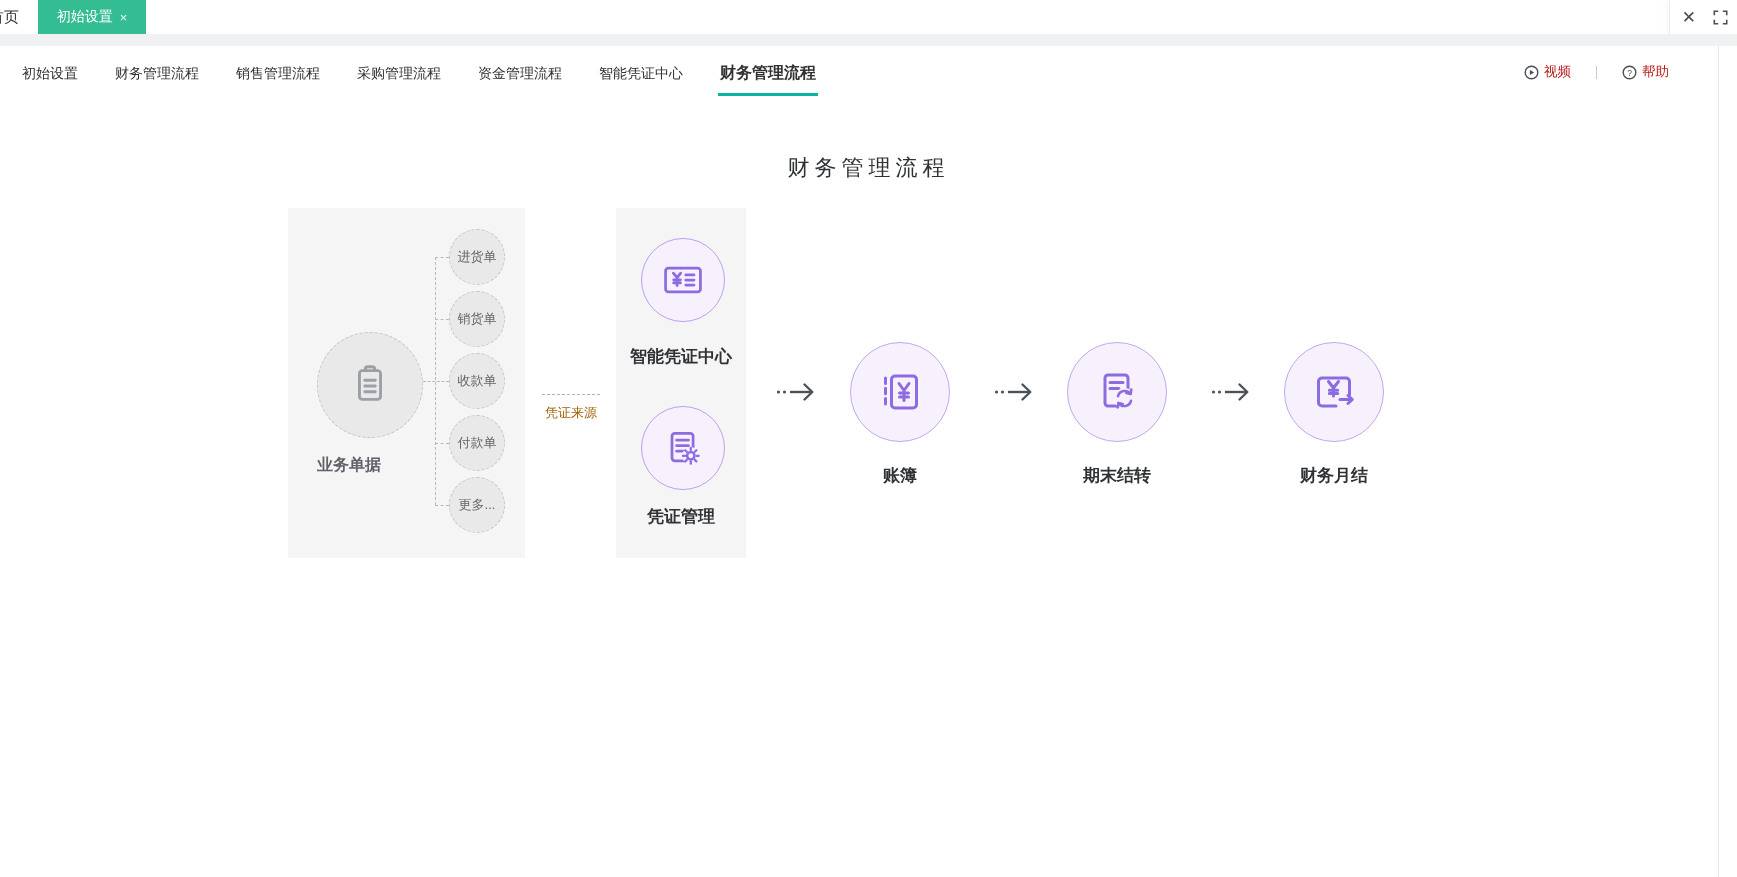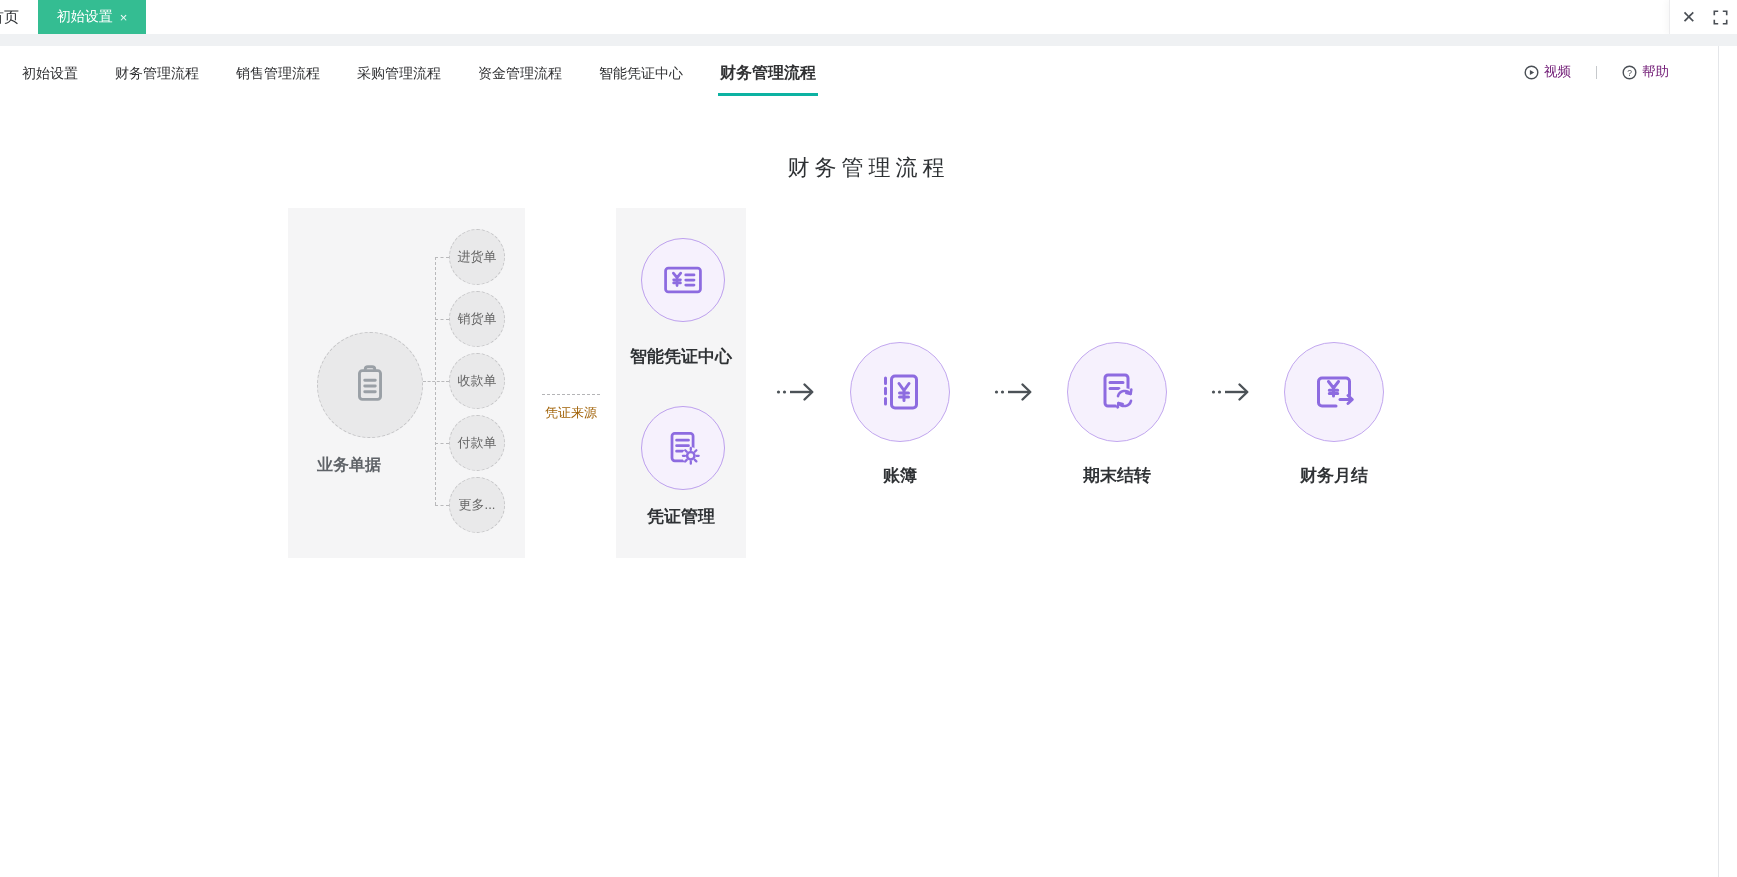--- a/index.html
+++ b/index.html
@@ -22,21 +22,21 @@
     box-shadow:-3px 0 6px rgba(0,0,0,.03);
   }
   .win-close { font-size:17px; color:#4a4f55; line-height:1; cursor:pointer; }
   .win-full { display:flex; cursor:pointer; }
   .strip { position:absolute; top:34px; left:0; right:0; height:12px; background:#eff1f3; }
   
   .nav { position:absolute; top:46px; left:0; right:0; height:56px; background:#fff; }
   .nav-tabs { position:absolute; left:20px; top:16px; display:flex; align-items:flex-start; }
   .nav-tab { font-size:14px; color:#303133; line-height:22px; margin-right:33px; padding:0 2px 11px 2px; cursor:pointer; white-space:nowrap; }
   .nav-tab.active { font-size:16px; font-weight:600; border-bottom:3px solid #0cb2a2; padding-bottom:9px; }
-  .nav-links { position:absolute; right:68px; top:17px; display:flex; align-items:center; gap:25px; font-size:13.5px; color:#701a75; }
+  .nav-links { position:absolute; right:68px; top:17px; display:flex; align-items:center; gap:25px; font-size:13.5px; color:#b91c1c; }
   .nav-link { display:flex; align-items:center; gap:5px; cursor:pointer; }
   .link-sep { width:1px; height:13px; background:#c6c9cc; }
   .scroll-line { position:absolute; left:1718px; top:46px; bottom:0; width:1px; background:#e4e6e9; }
   
   .page-title { position:absolute; left:0; top:153px; width:1737px; text-align:center;
     font-size:22px; letter-spacing:5px; font-weight:500; color:#2f3235; }
   .diagram { position:absolute; inset:0; }
   .panel { position:absolute; background:#f5f5f6; }
   .panel-1 { left:288px; top:208px; width:237px; height:350px; }
   .panel-2 { left:616px; top:208px; width:130px; height:350px; }

